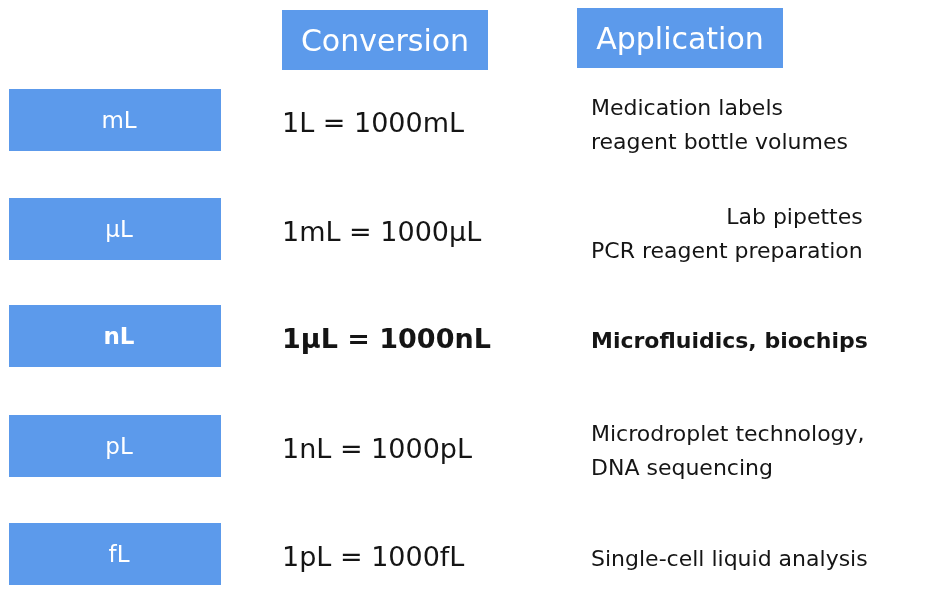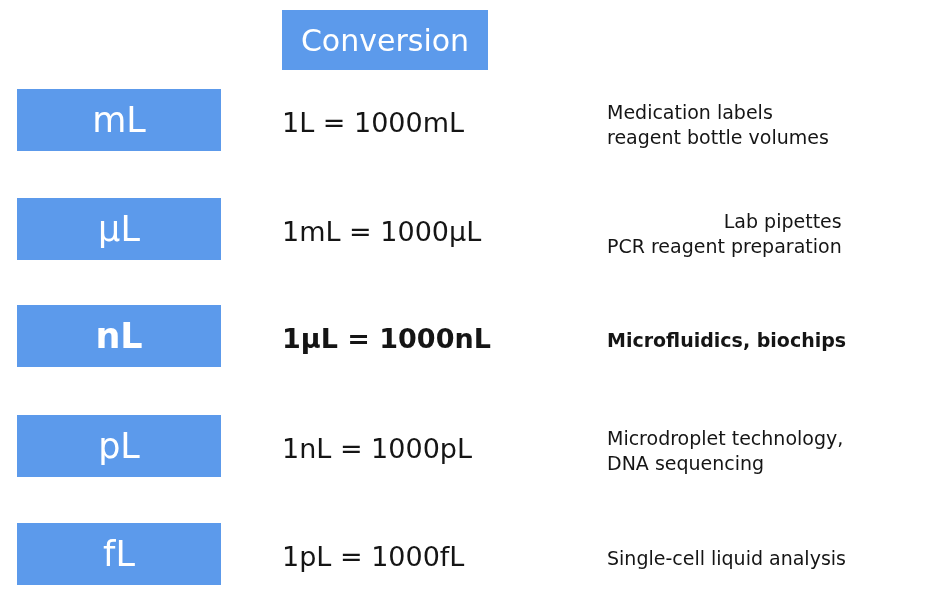--- a/index.html
+++ b/index.html
@@ -39,66 +39,68 @@
     height: 62px;
   }
   .row-0 { top: 89px; }
   .row-1 { top: 198px; text-align: right; }
   .row-2 { top: 305px; font-weight: bold; }
   .row-3 { top: 415px; text-decoration: underline; }
   .row-4 { top: 523px; }
 
   .unit-badge {
     position: absolute;
-    left: 17px;
+    left: 9px;
     top: 0;
     width: 204px;
     height: 62px;
     background: var(--accent);
     color: #ffffff;
-    font-size: 35px;
+    font-size: 23px;
     display: flex;
     align-items: center;
     justify-content: center;
+    padding-left: 8px;
   }
   .conversion-text {
     position: absolute;
     left: 282px;
     top: 0;
     height: 100%;
     display: flex;
     align-items: center;
     padding-top: 5px;
     box-sizing: border-box;
     font-size: 27px;
     color: var(--ink);
     white-space: nowrap;
   }
   .application-text {
     position: absolute;
-    left: 607px;
+    left: 591px;
     top: 0;
     height: 100%;
     display: flex;
     align-items: center;
     padding-top: 9px;
     box-sizing: border-box;
-    font-size: 19px;
-    line-height: 25px;
+    font-size: 22px;
+    line-height: 34px;
     color: var(--ink);
     white-space: pre-line;
   }
 </style>
 </head>
 <body>
 
 <div class="canvas" style="--accent: #5c9aeb; --ink: #151515; background: rgb(255, 255, 255);">
 
   <div class="header-box header-conversion">Conversion</div>
 
+  <div class="header-box header-application">Application</div>
 
   <div class="row row-0">
     <div class="unit-badge">mL</div>
     <div class="conversion-text">1L = 1000mL</div>
     <div class="application-text">Medication labels
 reagent bottle volumes</div>
   </div>
 
   <div class="row row-1">
     <div class="unit-badge">µL</div>

